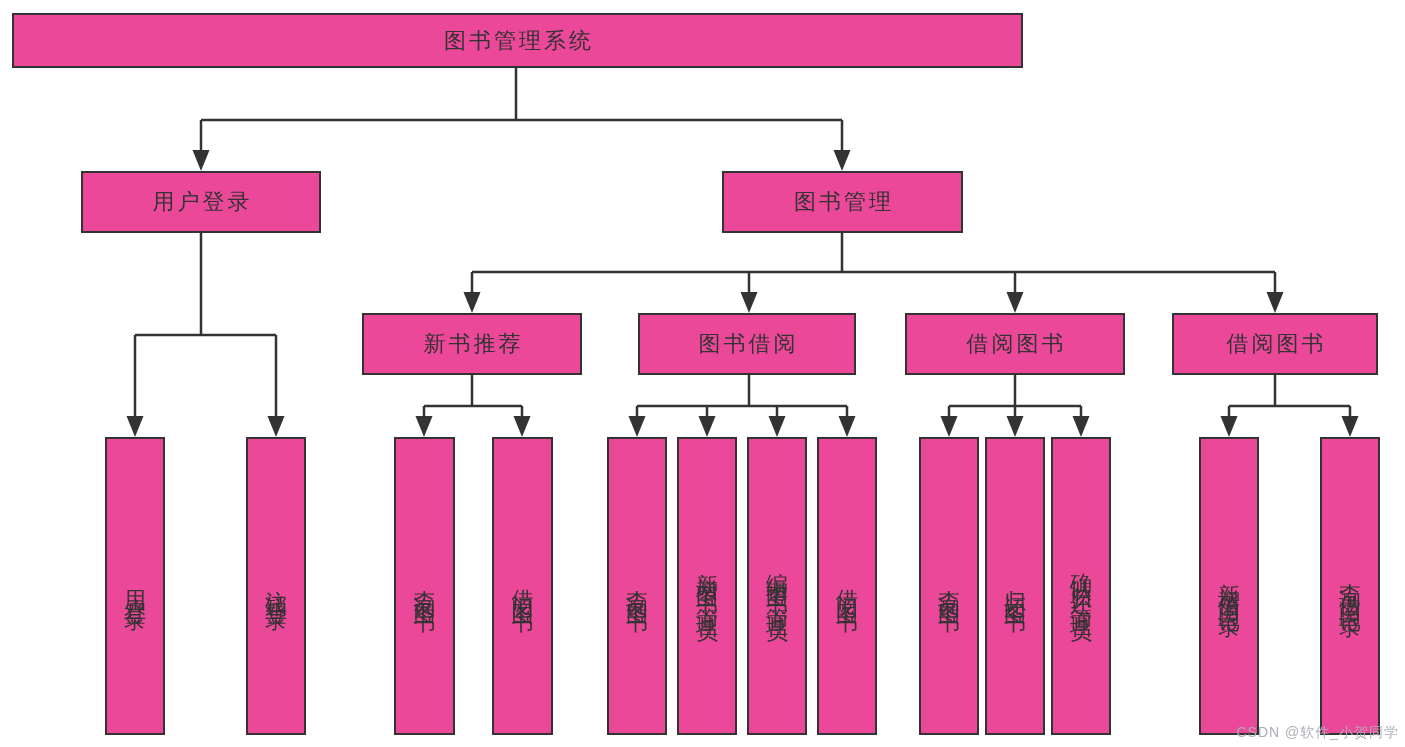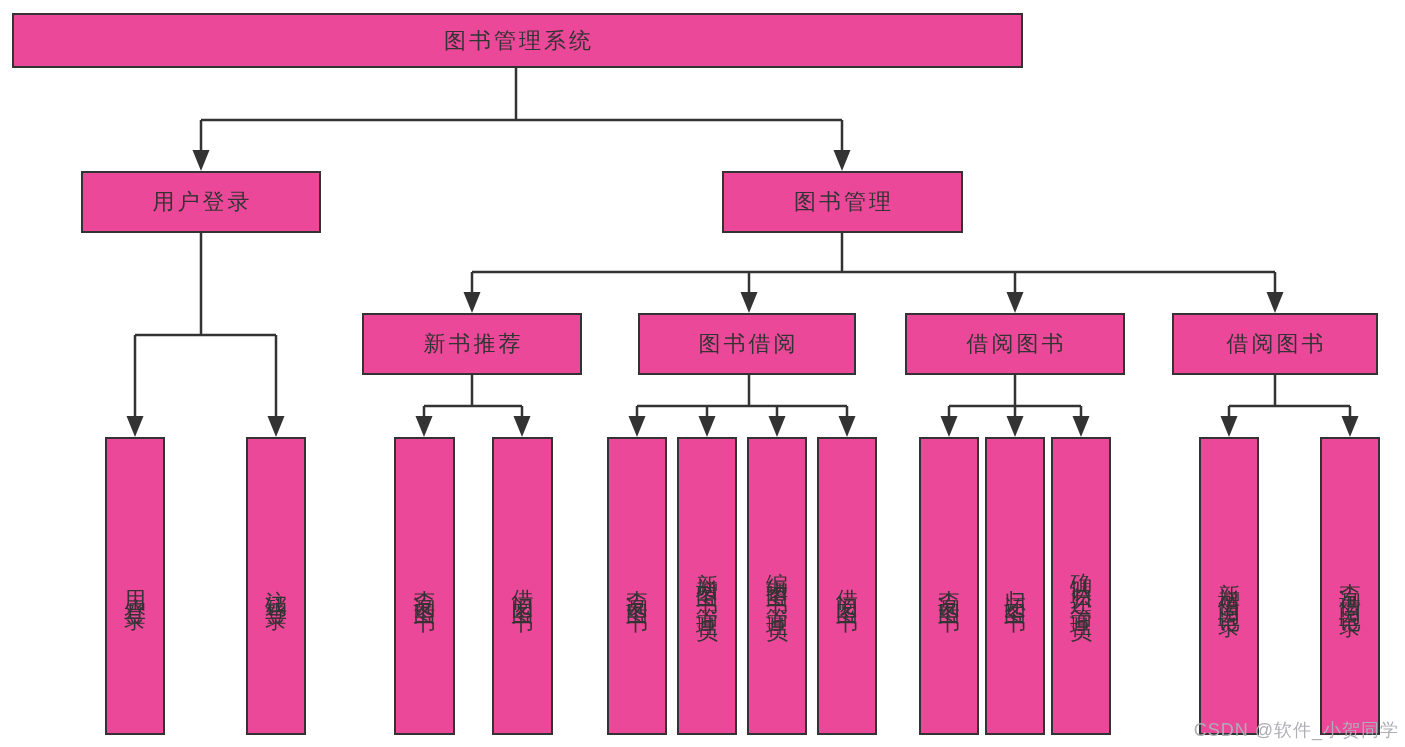--- a/index.html
+++ b/index.html
@@ -45,21 +45,21 @@
     text-orientation: mixed;
     font-size: 22px;
     letter-spacing: 7px;
     line-height: 1.0;
     white-space: nowrap;
   }
   .watermark {
     position: absolute;
     right: 6px;
     bottom: 5px;
-    font-size: 18px;
+    font-size: 14px;
     letter-spacing: 1px;
     color: #aeaeb6;
     z-index: 5;
     white-space: nowrap;
   }
 </style>
 </head>
 <body>
 
 <div class="canvas">

